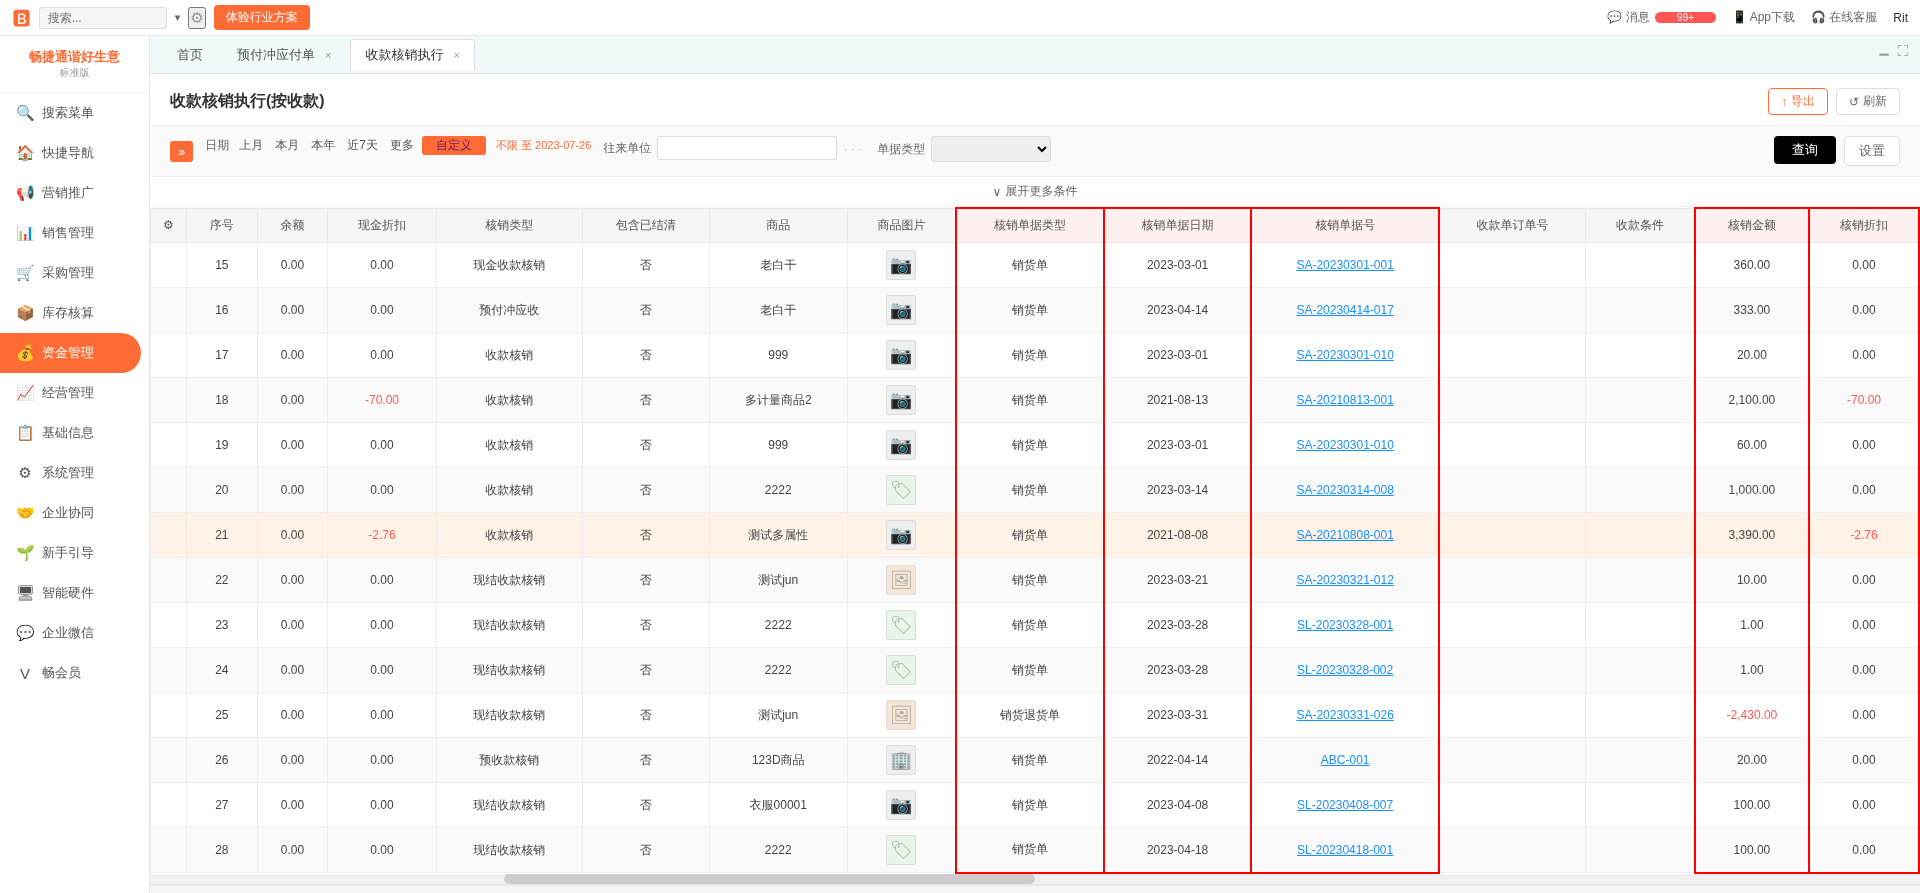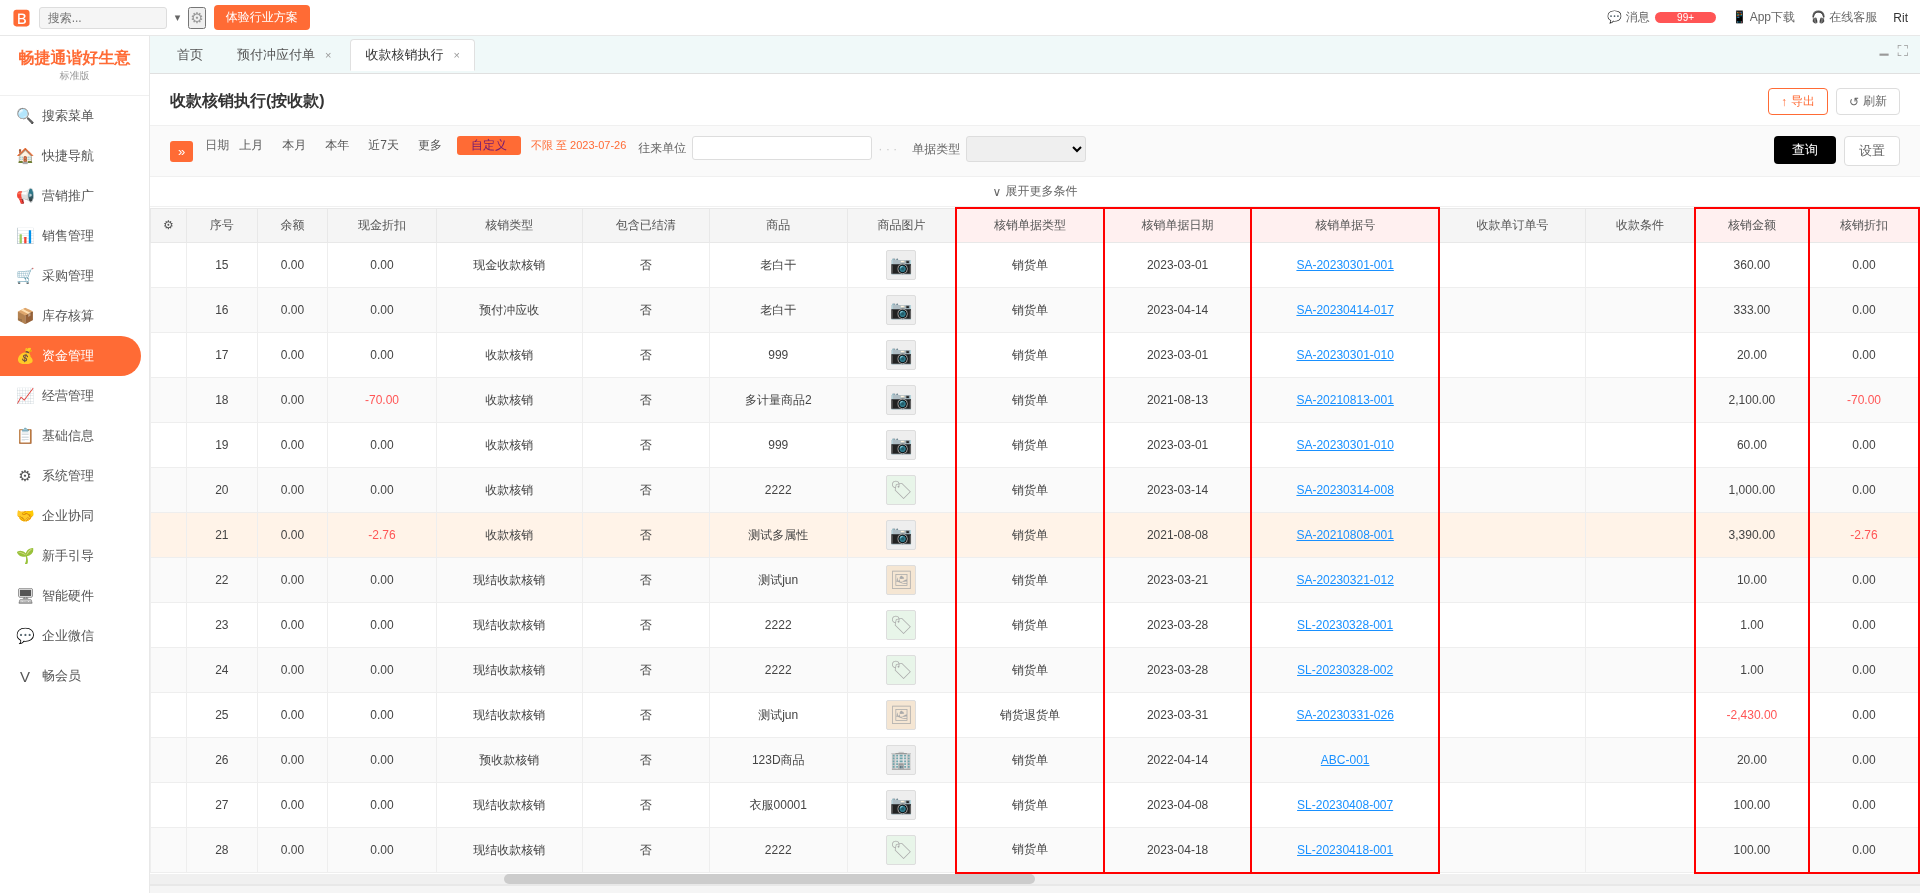--- a/index.html
+++ b/index.html
@@ -16,21 +16,21 @@
     .top-bar-right { display: flex; align-items: center; gap: 16px; font-size: 12px; color: #666; }
     .badge-red { background: #f55; color: #fff; border-radius: 10px; padding: 0 22px; font-size: 10px; margin-left: 2px; }
     .user-name { color: #333; font-size: 12px; }
 
     
     .layout { display: flex; height: calc(100vh - 36px); }
 
     
     .sidebar { width: 150px; background: #fff; border-right: 1px solid #e8e8e8; display: flex; flex-direction: column; overflow-y: auto; flex-shrink: 0; }
     .sidebar-logo { padding: 12px; text-align: center; border-bottom: 1px solid #f0f0f0; }
-    .sidebar-logo-text { font-size: 16px; color: #ff6b35; font-weight: bold; }
+    .sidebar-logo-text { font-size: 13px; color: #ff6b35; font-weight: bold; }
     .sidebar-logo-sub { font-size: 10px; color: #999; }
     .sidebar-item { display: flex; align-items: center; gap: 8px; padding: 11px 16px; cursor: pointer; color: #555; font-size: 13px; transition: background 0.2s; }
     .sidebar-item.active { background: #ff6b35; color: #fff; border-radius: 0 20px 20px 0; margin-right: 8px; }
     .sidebar-item .icon { font-size: 15px; width: 18px; text-align: center; }
 
     
     .main { flex: 1; display: flex; flex-direction: column; overflow: hidden; }
 
     
     .tab-bar { background: #f0f9f9; border-bottom: 1px solid #e0e0e0; display: flex; align-items: center; padding: 0 12px; height: 38px; gap: 4px; }
@@ -46,21 +46,21 @@
     .page-title { font-size: 16px; font-weight: bold; color: #333; }
     .page-actions { display: flex; gap: 8px; }
     .btn-export { border: 1px solid #ff6b35; color: #ff6b35; background: #fff; border-radius: 4px; padding: 4px 12px; font-size: 12px; cursor: pointer; display: flex; align-items: center; gap: 4px; }
     .btn-refresh { border: 1px solid #ddd; color: #666; background: #fff; border-radius: 4px; padding: 4px 12px; font-size: 12px; cursor: pointer; display: flex; align-items: center; gap: 4px; }
 
     
     .filter-bar { padding: 10px 20px; background: #fafafa; border-bottom: 1px solid #f0f0f0; display: flex; align-items: flex-start; flex-wrap: wrap; gap: 12px; }
     .filter-expand-btn { background: #ff6b35; color: #fff; border: none; border-radius: 3px; padding: 3px 8px; font-size: 13px; cursor: pointer; align-self: center; }
     .filter-group { display: flex; align-items: center; gap: 6px; }
     .filter-label { font-size: 12px; color: #666; white-space: nowrap; }
-    .filter-date-links { display: flex; gap: 11px; align-items: center; }
+    .filter-date-links { display: flex; gap: 4px; align-items: center; }
     .filter-date-link { font-size: 12px; color: #555; cursor: pointer; padding: 1px 4px; }
     .filter-date-link.custom { background: #ff6b35; color: #701a75; border-radius: 3px; padding: 1px 14px; }
     .filter-date-sub { font-size: 11px; color: #ff6b35; margin-left: 4px; }
     .filter-input { border: 1px solid #ddd; border-radius: 3px; padding: 4px 8px; font-size: 12px; width: 180px; }
     .filter-dots { color: #ccc; letter-spacing: 3px; }
     .filter-select { border: 1px solid #ddd; border-radius: 3px; padding: 4px 8px; font-size: 12px; min-width: 120px; }
     .btn-query { background: #000000; color: #fff; border: none; border-radius: 4px; padding: 5px 18px; font-size: 13px; cursor: pointer; }
     .btn-settings { border: 1px solid #ddd; background: #fff; color: #666; border-radius: 4px; padding: 5px 14px; font-size: 13px; cursor: pointer; }
 
     

